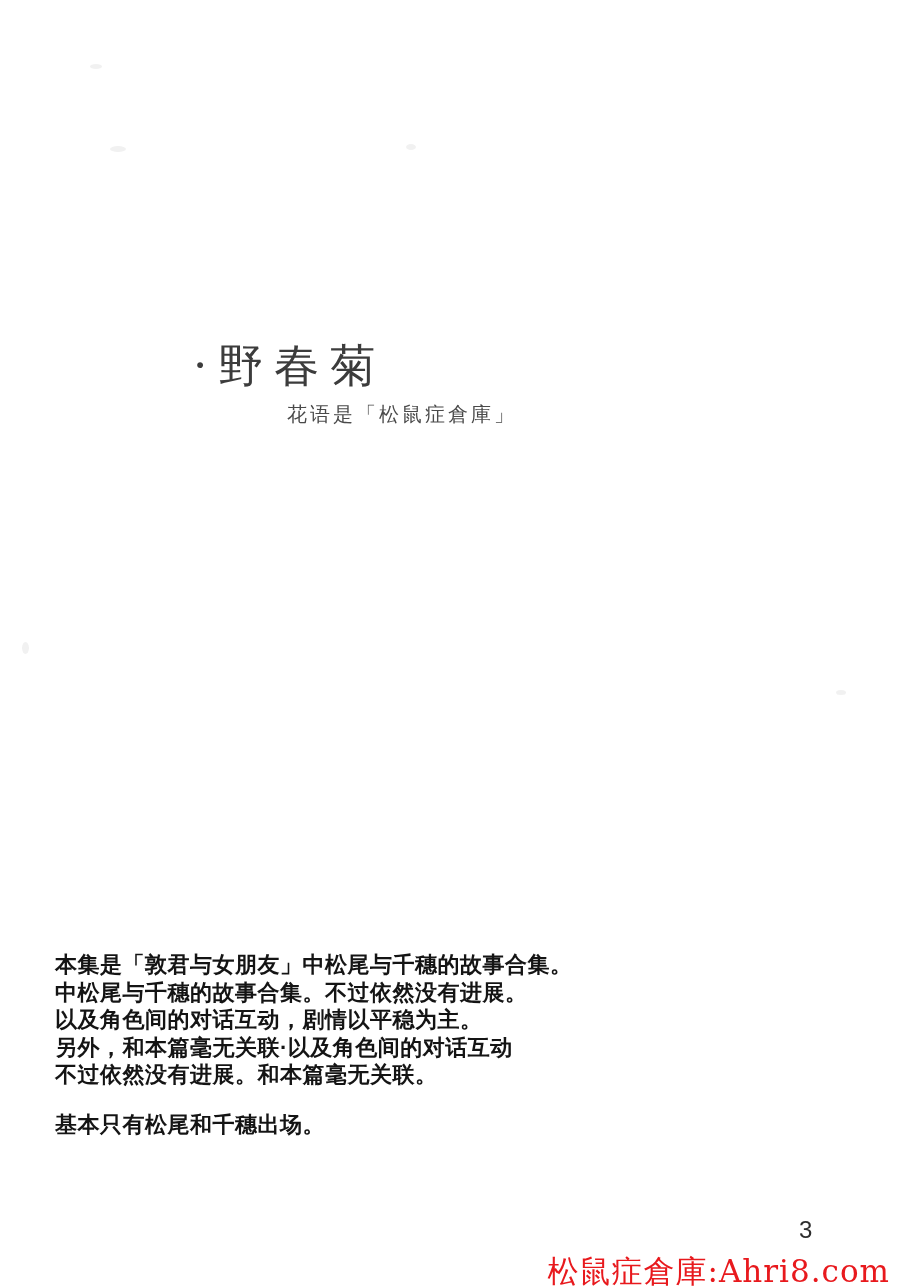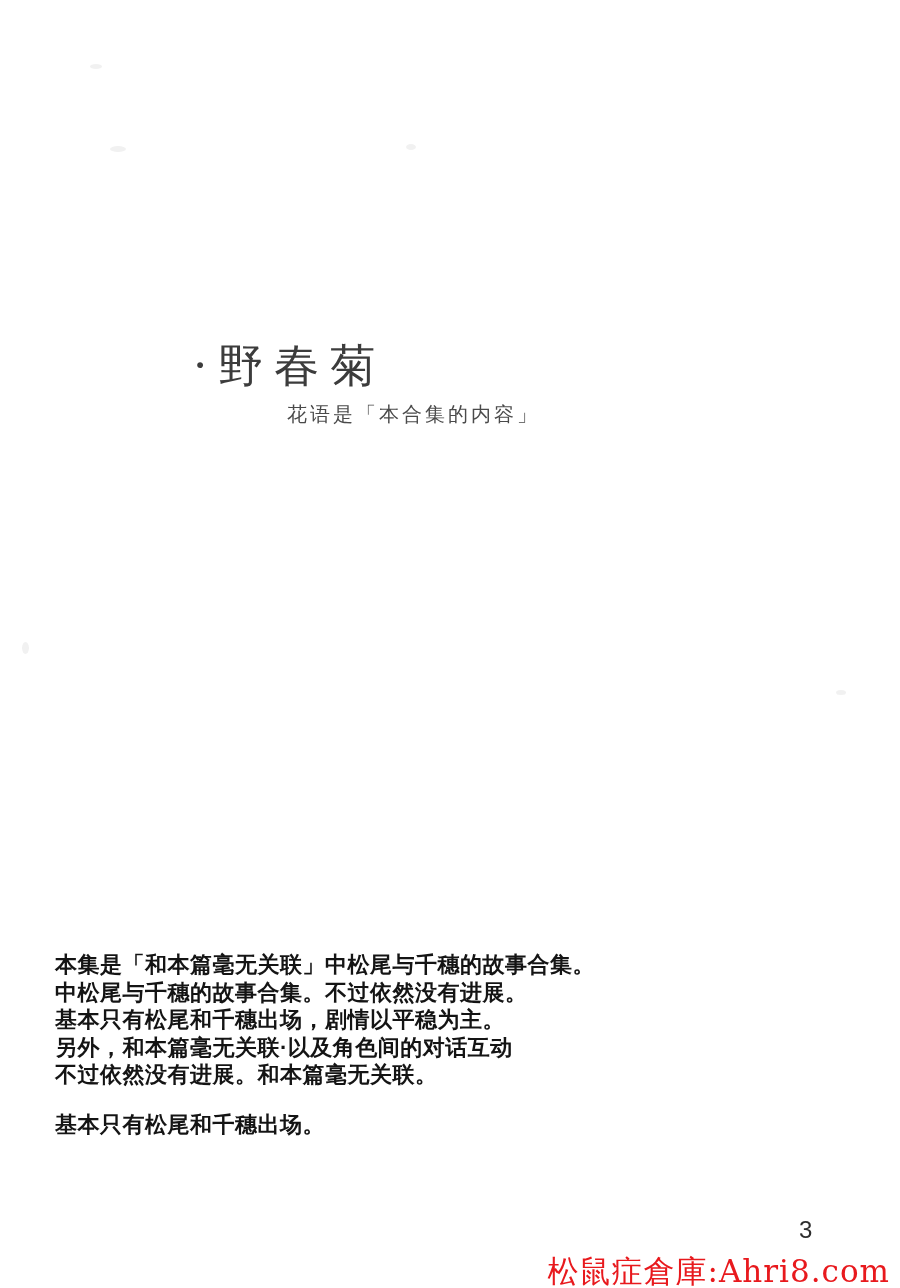--- a/index.html
+++ b/index.html
@@ -93,27 +93,27 @@
   .speck.s5 { left: 836px; top: 690px; width: 10px; height: 5px; }
 </style>
 </head>
 <body>
 
 <div class="page">
 
   <div class="chapter-title">·野春菊</div>
 
   <div class="flower-desc">
-    <div>花语是「本合集的内容」</div>
+    <div>花语是「松鼠症倉庫」</div>
   </div>
 
   <div class="author-notes">
-    <div>本集是「和本篇毫无关联」中松尾与千穗的故事合集。</div>
+    <div>本集是「敦君与女朋友」中松尾与千穗的故事合集。</div>
     <div>中松尾与千穗的故事合集。不过依然没有进展。</div>
-    <div>基本只有松尾和千穗出场，剧情以平稳为主。</div>
+    <div>以及角色间的对话互动，剧情以平稳为主。</div>
     <div>另外，和本篇毫无关联·以及角色间的对话互动</div>
     <div>不过依然没有进展。和本篇毫无关联。</div>
     <div class="closing-line">基本只有松尾和千穗出场。</div>
   </div>
 
   <div class="page-number">3</div>
 
   <div class="watermark">松鼠症倉庫:Ahri8.com</div>
 
   <div class="speck s1"></div>

